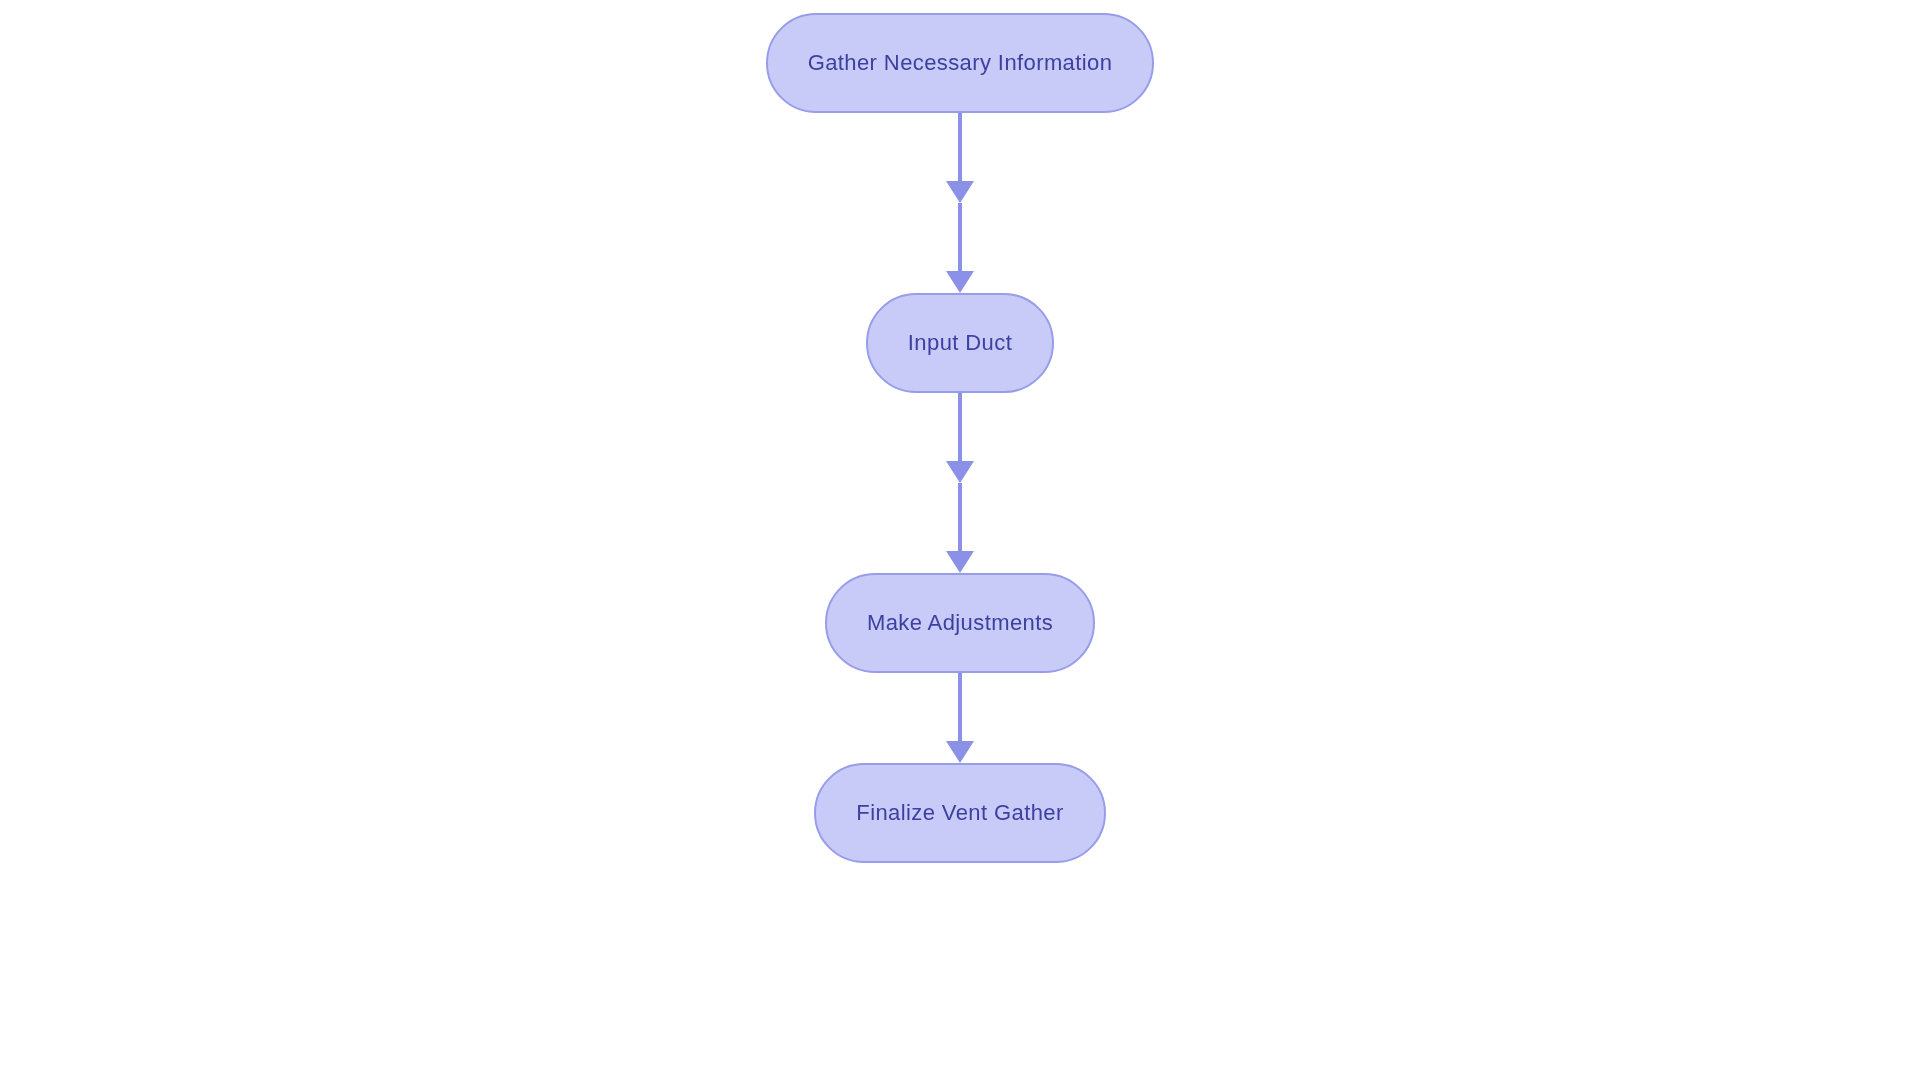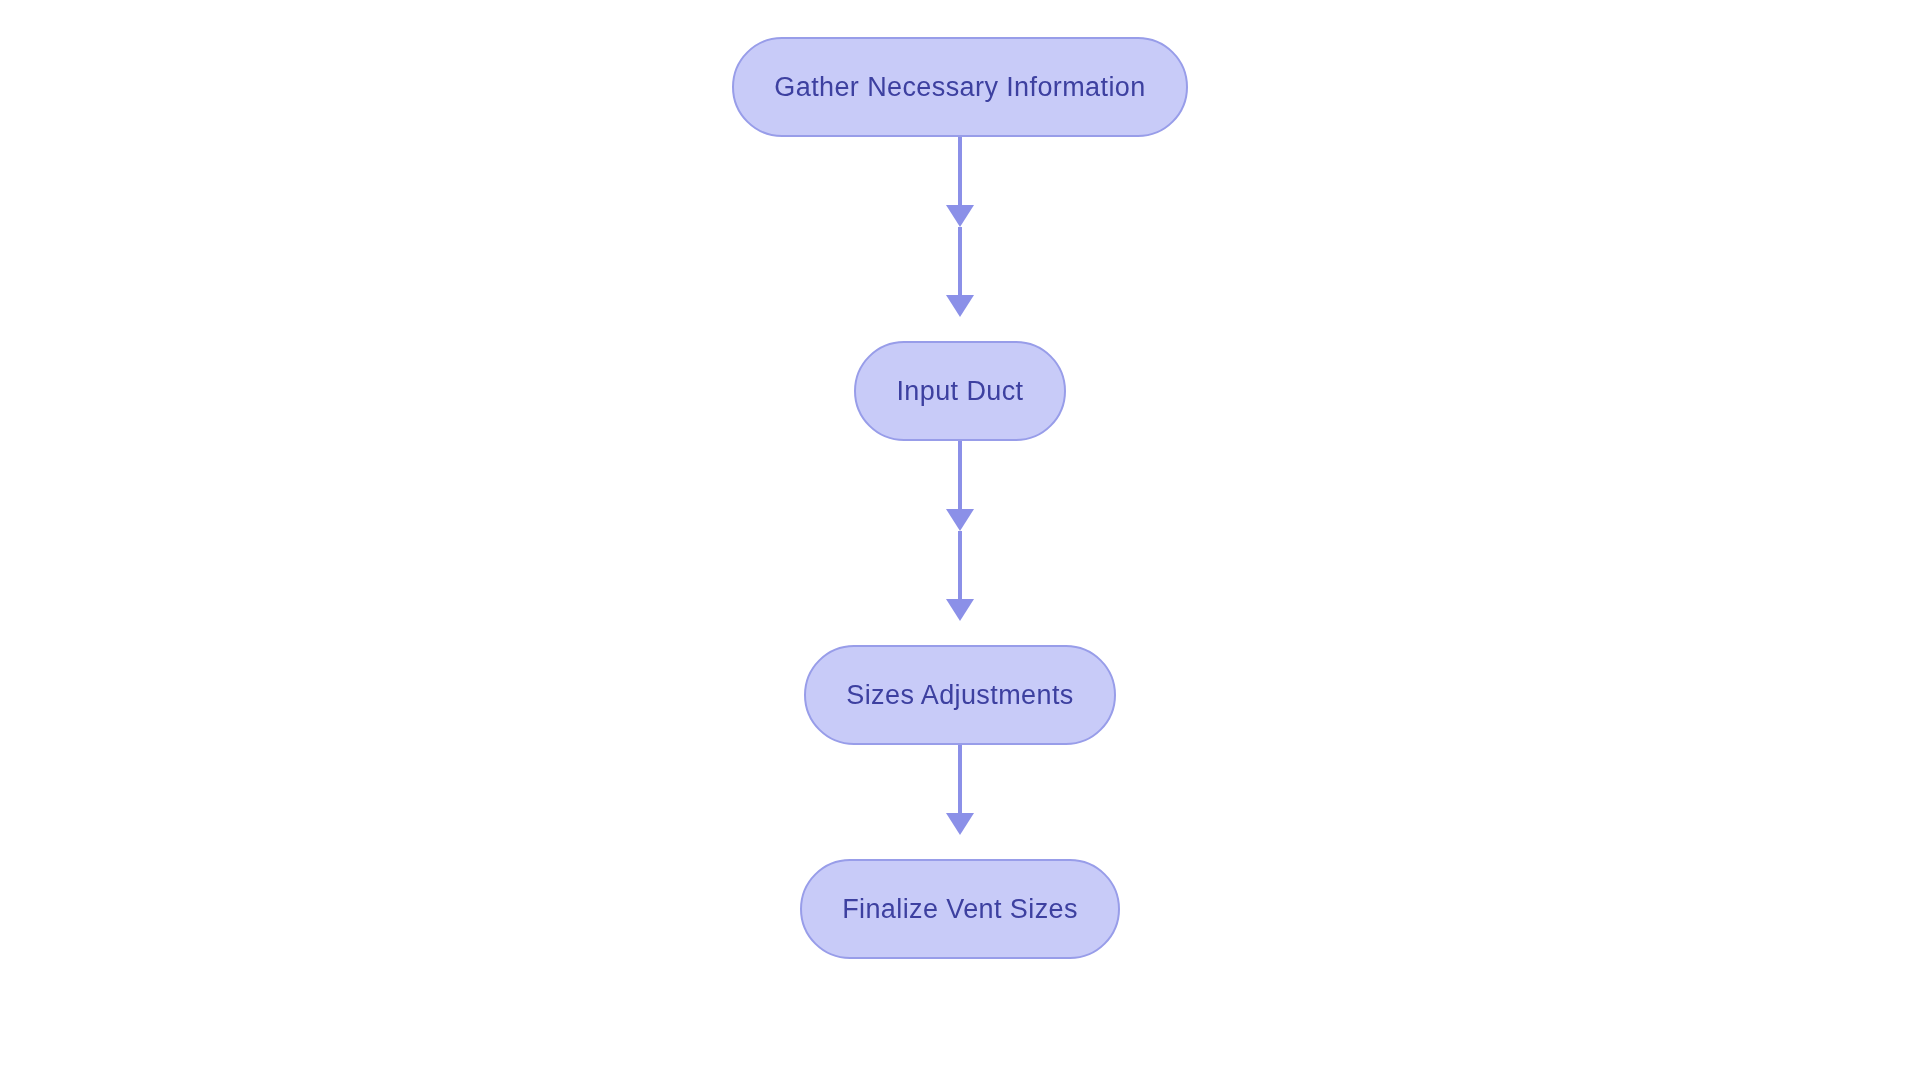--- a/index.html
+++ b/index.html
@@ -27,24 +27,23 @@
     height: 100px;
     box-sizing: border-box;
     display: flex;
     align-items: center;
     justify-content: center;
     padding: 12px 40px;
     border-radius: 50px;
     background: var(--node-fill, #c8cbf8);
     border: 2px solid var(--node-border, #989de9);
     color: var(--node-text, #3d40a0);
-    font-size: 27px;
+    font-size: 22px;
     letter-spacing: 0.4px;
     white-space: nowrap;
-    margin-top: 24px;
   }
   .arrow {
     height: 90px;
     display: flex;
     flex-direction: column;
     align-items: center;
   }
   .arrow-line {
     width: 4px;
     flex: 1;
@@ -89,26 +88,26 @@
       <div class="arrow-head"></div>
     </div>
 
 
     <div class="arrow">
       <div class="arrow-line"></div>
       <div class="arrow-head"></div>
     </div>
 
     <div class="node">
-      <span>Sizes Adjustments</span>
+      <span>Make Adjustments</span>
     </div>
 
     <div class="arrow">
       <div class="arrow-line"></div>
       <div class="arrow-head"></div>
     </div>
 
     <div class="node">
-      <span>Finalize Vent Sizes</span>
+      <span>Finalize Vent Gather</span>
     </div>
 
   </div>
 </div>
 
 </body></html>

